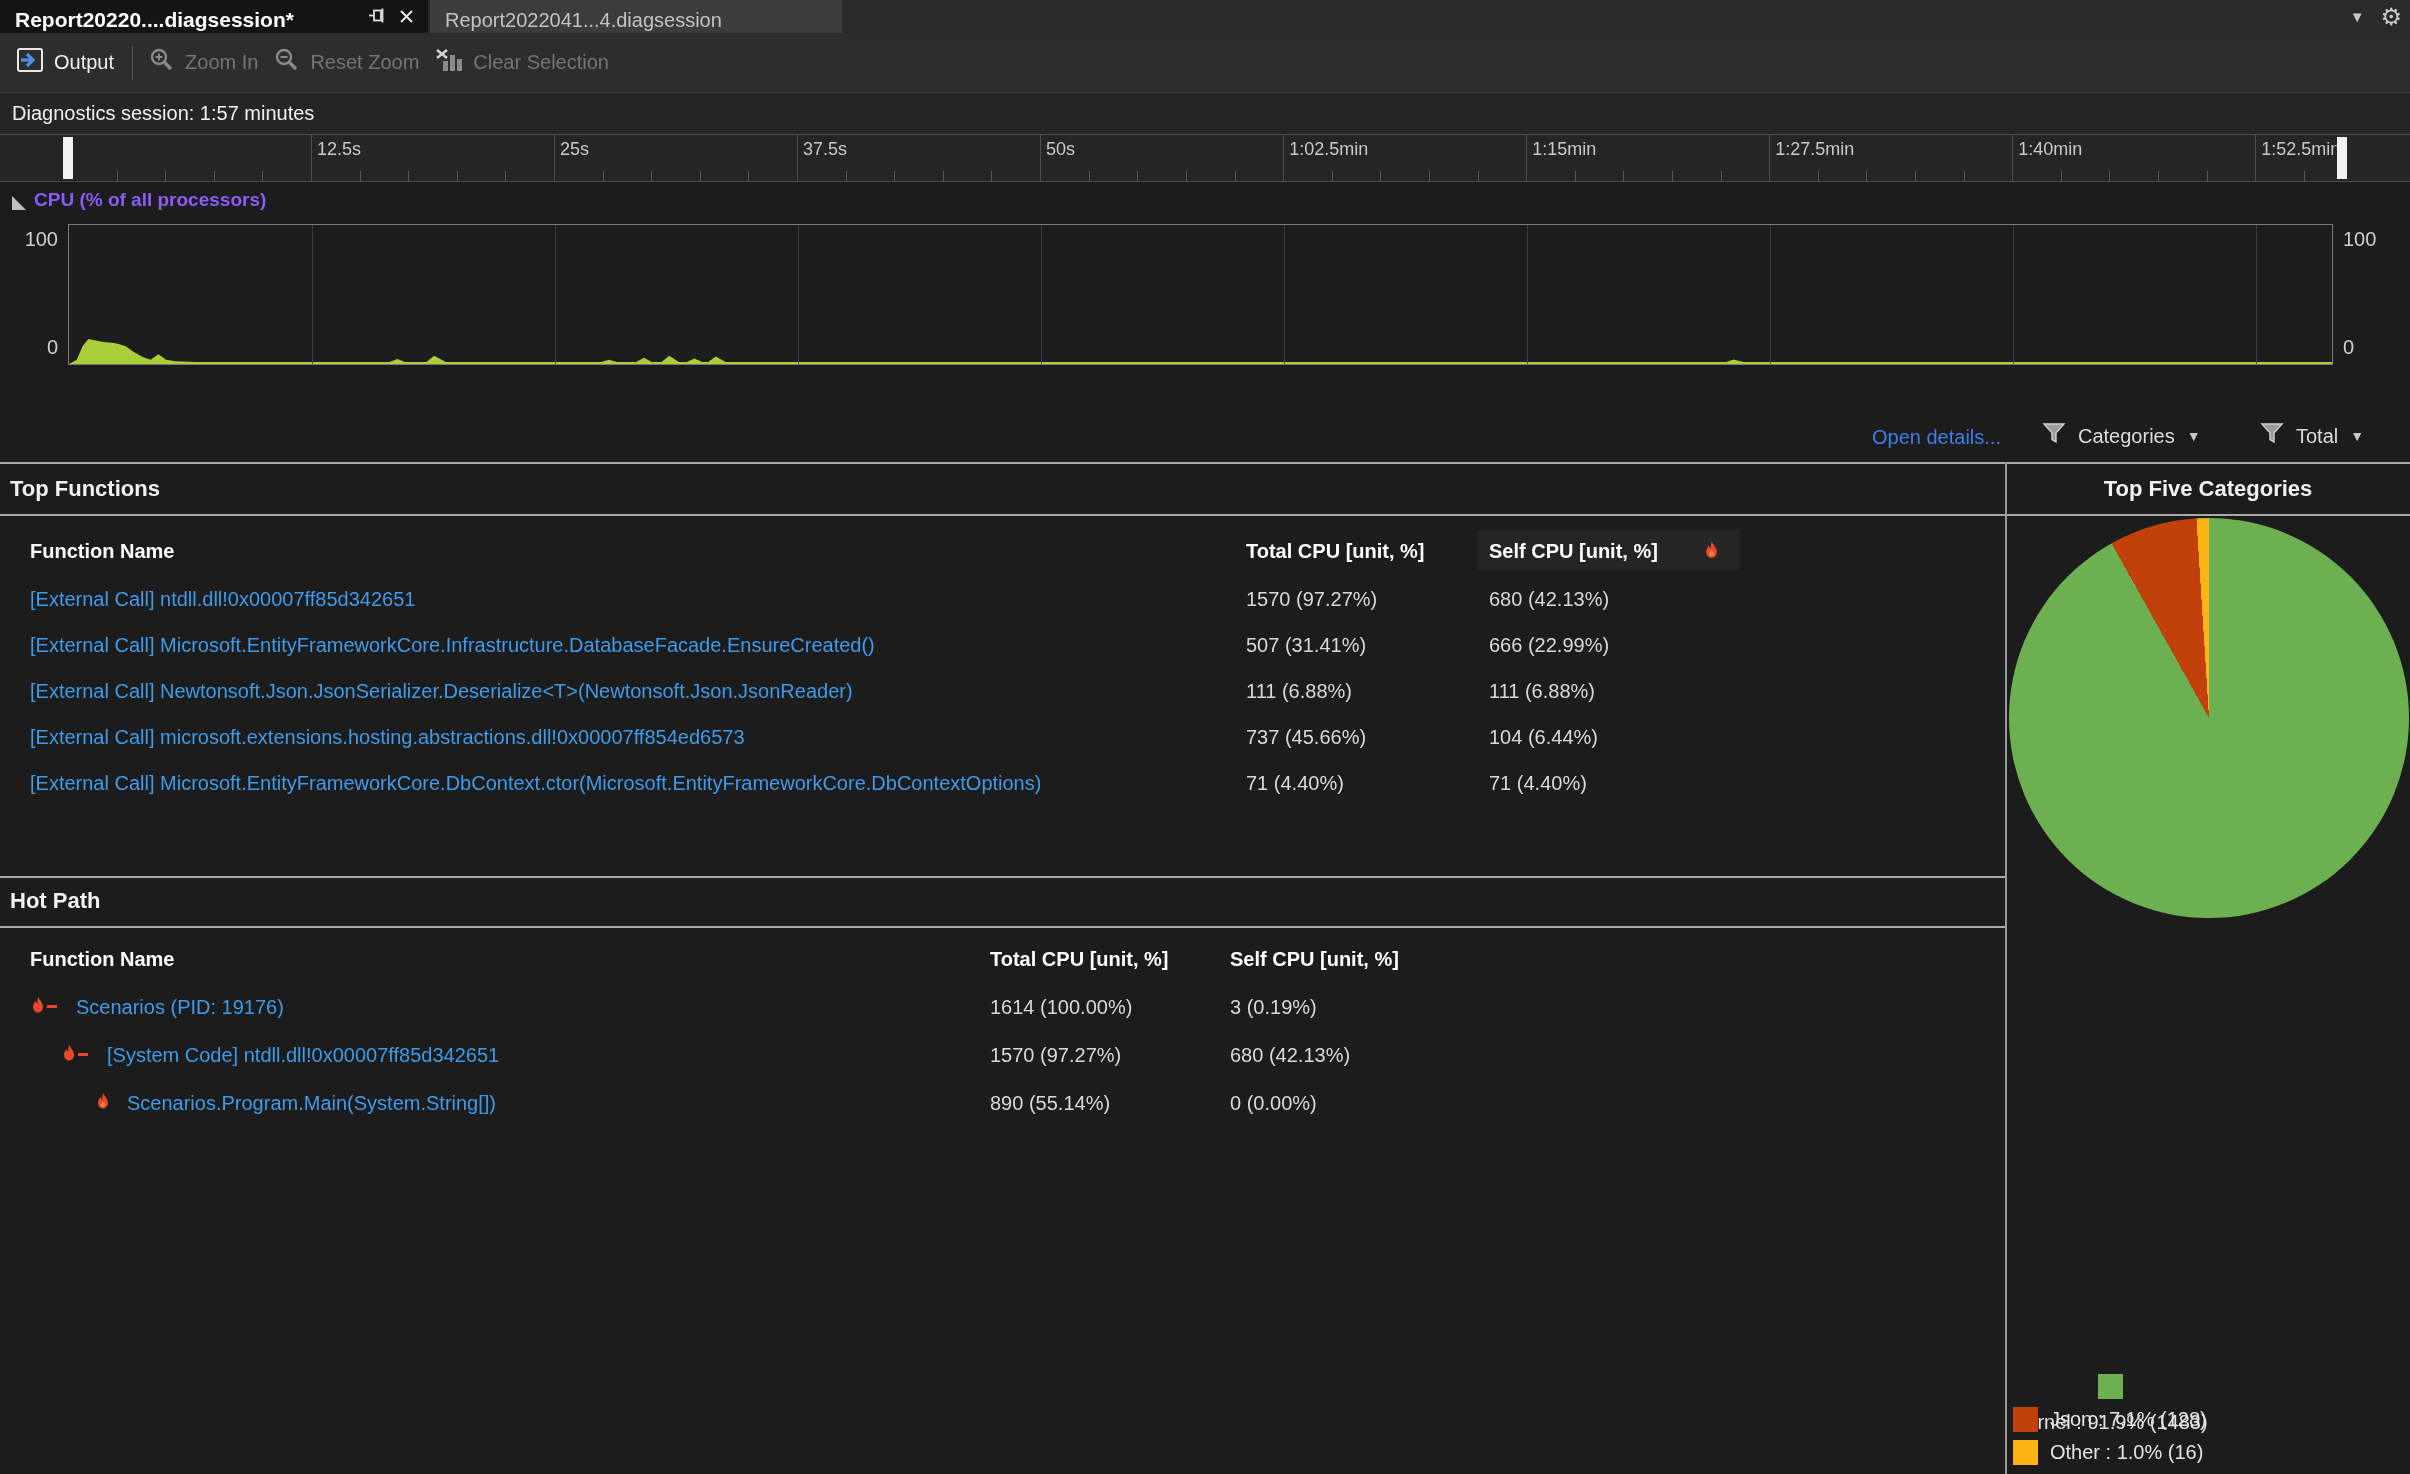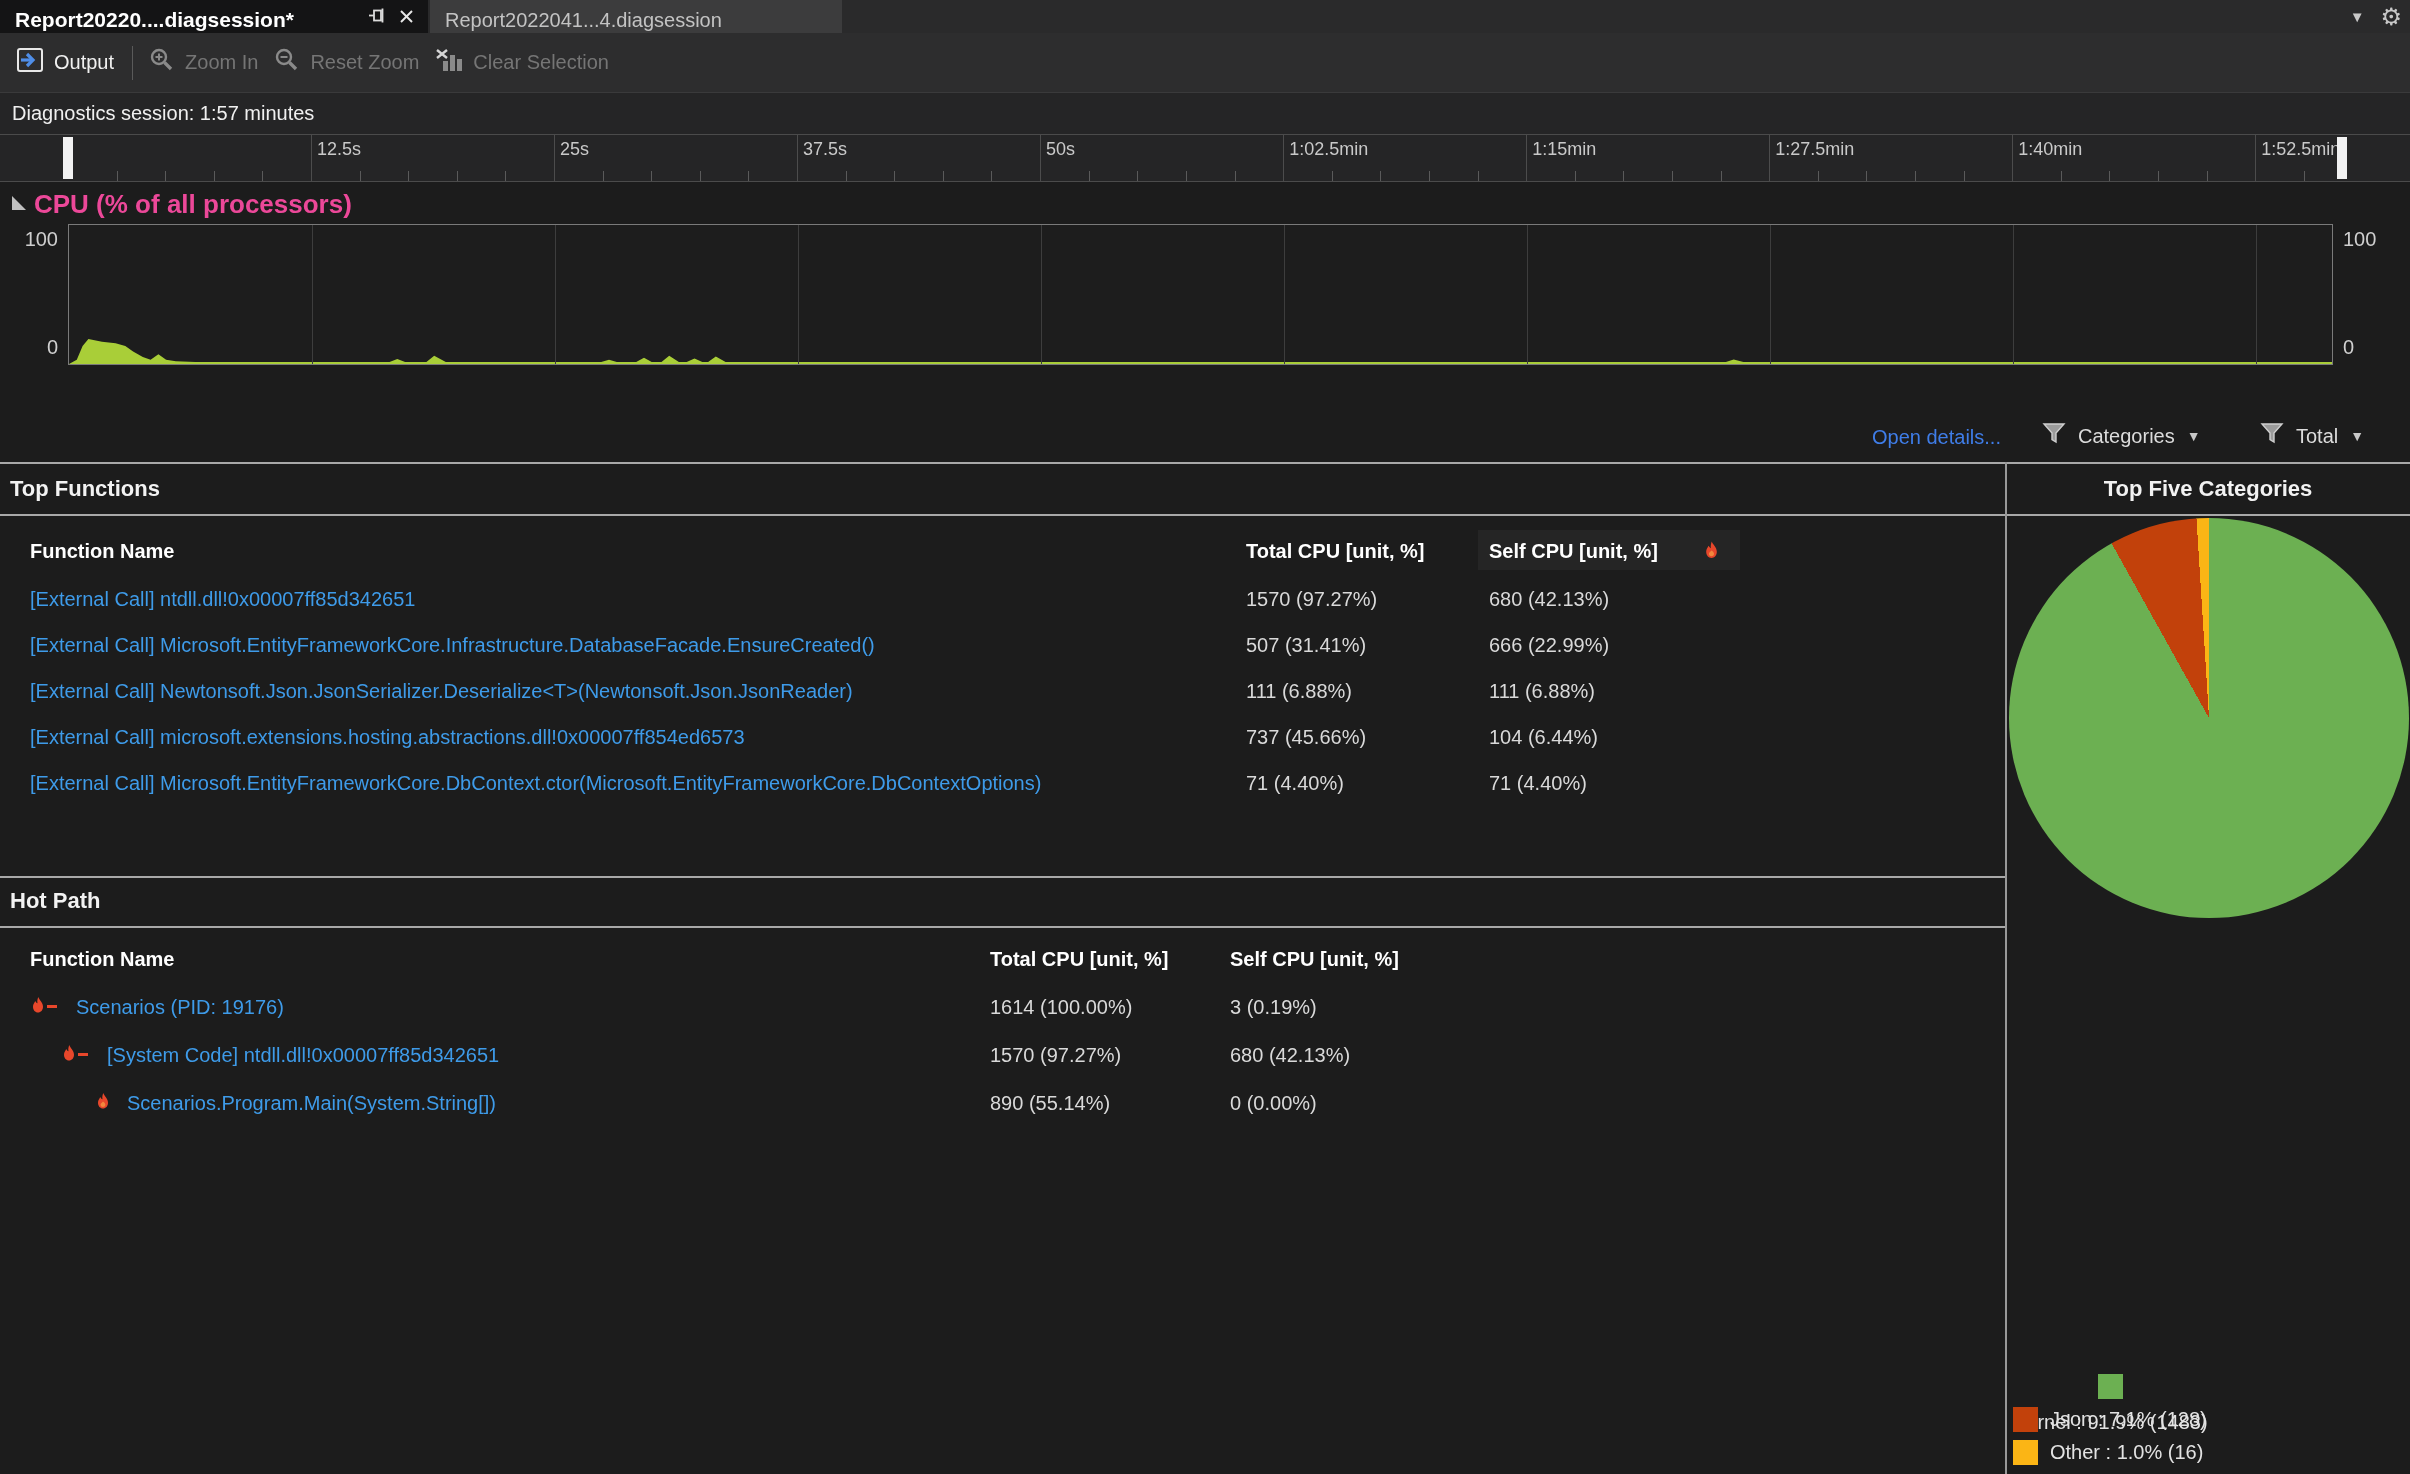--- a/index.html
+++ b/index.html
@@ -28,21 +28,21 @@
   
   .ruler{position:absolute;left:0;top:134px;width:100%;height:46px;background:#252526;
          border-top:1px solid #4b4b4b;border-bottom:1px solid #4b4b4b;overflow:hidden;}
   .rl-major{position:absolute;top:0;bottom:0;width:1px;background:#4c4c4c;}
   .rl-label{position:absolute;top:4px;font-size:18px;color:#c9c9c9;white-space:nowrap;}
   .rl-minor{position:absolute;bottom:0;height:10px;width:1px;background:#5a5a5a;}
   .handle{position:absolute;top:2px;width:10px;height:42px;background:#f2f2f2;z-index:5;}
   
   .cpu-exp{position:absolute;left:12px;top:196px;width:0;height:0;
            border-bottom:14px solid #c0c0c0;border-right:14px solid transparent;}
-  .cpu-title{position:absolute;left:34px;top:189px;font-size:26px;font-weight:600;color:#ec4899;}
+  .cpu-title{position:absolute;left:34px;top:189px;font-size:19px;font-weight:600;color:#8b5cf6;}
   .cpu-chart{position:absolute;left:68px;top:224px;width:2265px;height:141px;
              border:1px solid #7a7a7a;box-sizing:border-box;background:#1d1d1d;}
   .grid{position:absolute;top:0;bottom:0;width:1px;background:#3d3d3d;}
   .cpu-chart svg{position:absolute;left:0;top:0;width:100%;height:100%;}
   .ylab{position:absolute;font-size:20px;color:#cfcfcf;}
   
   .actions{position:absolute;left:0;top:422px;width:100%;height:34px;font-size:20px;}
   .open-details{position:absolute;left:1872px;top:4px;color:#3f7de8;cursor:pointer;}
   .act-group{position:absolute;top:0;display:flex;align-items:center;gap:12px;color:#dcdcdc;}
   .act-cat{left:2042px;} .act-flt{left:2260px;}

